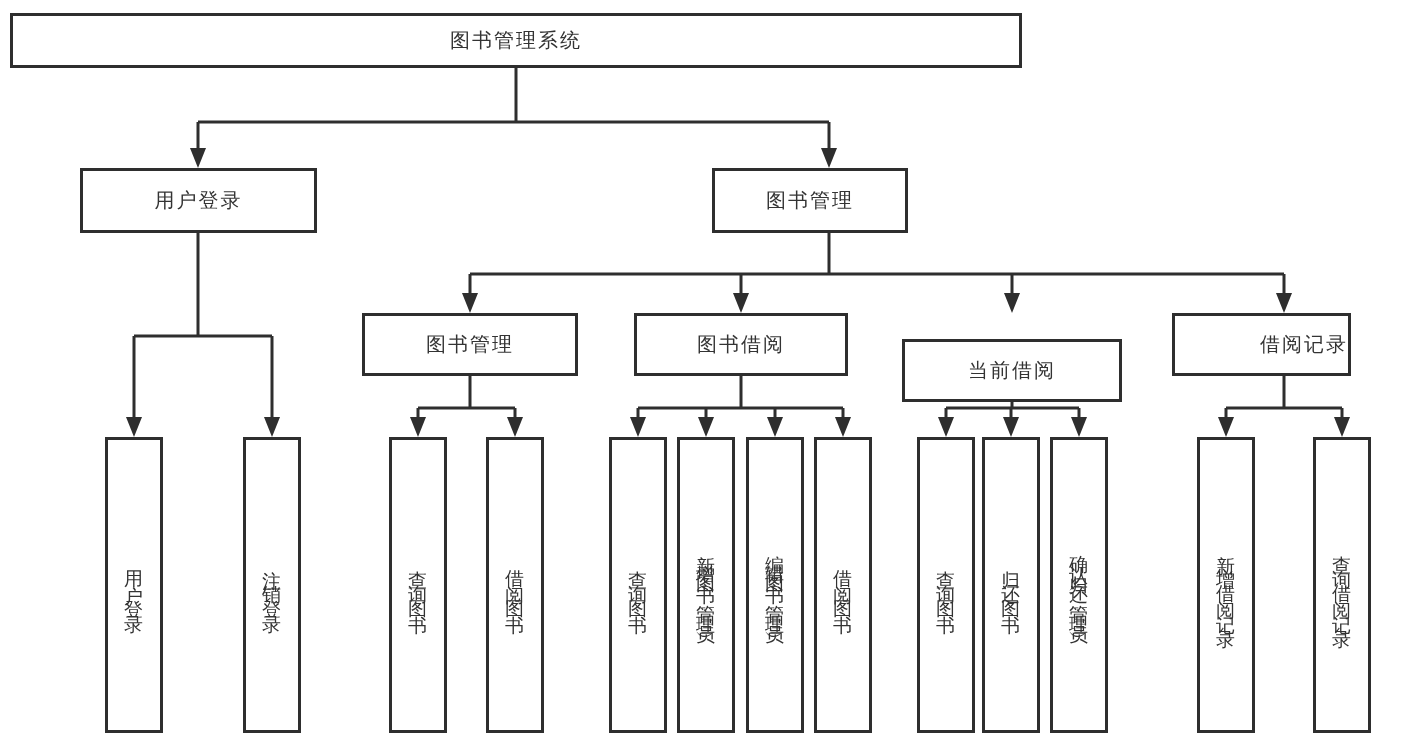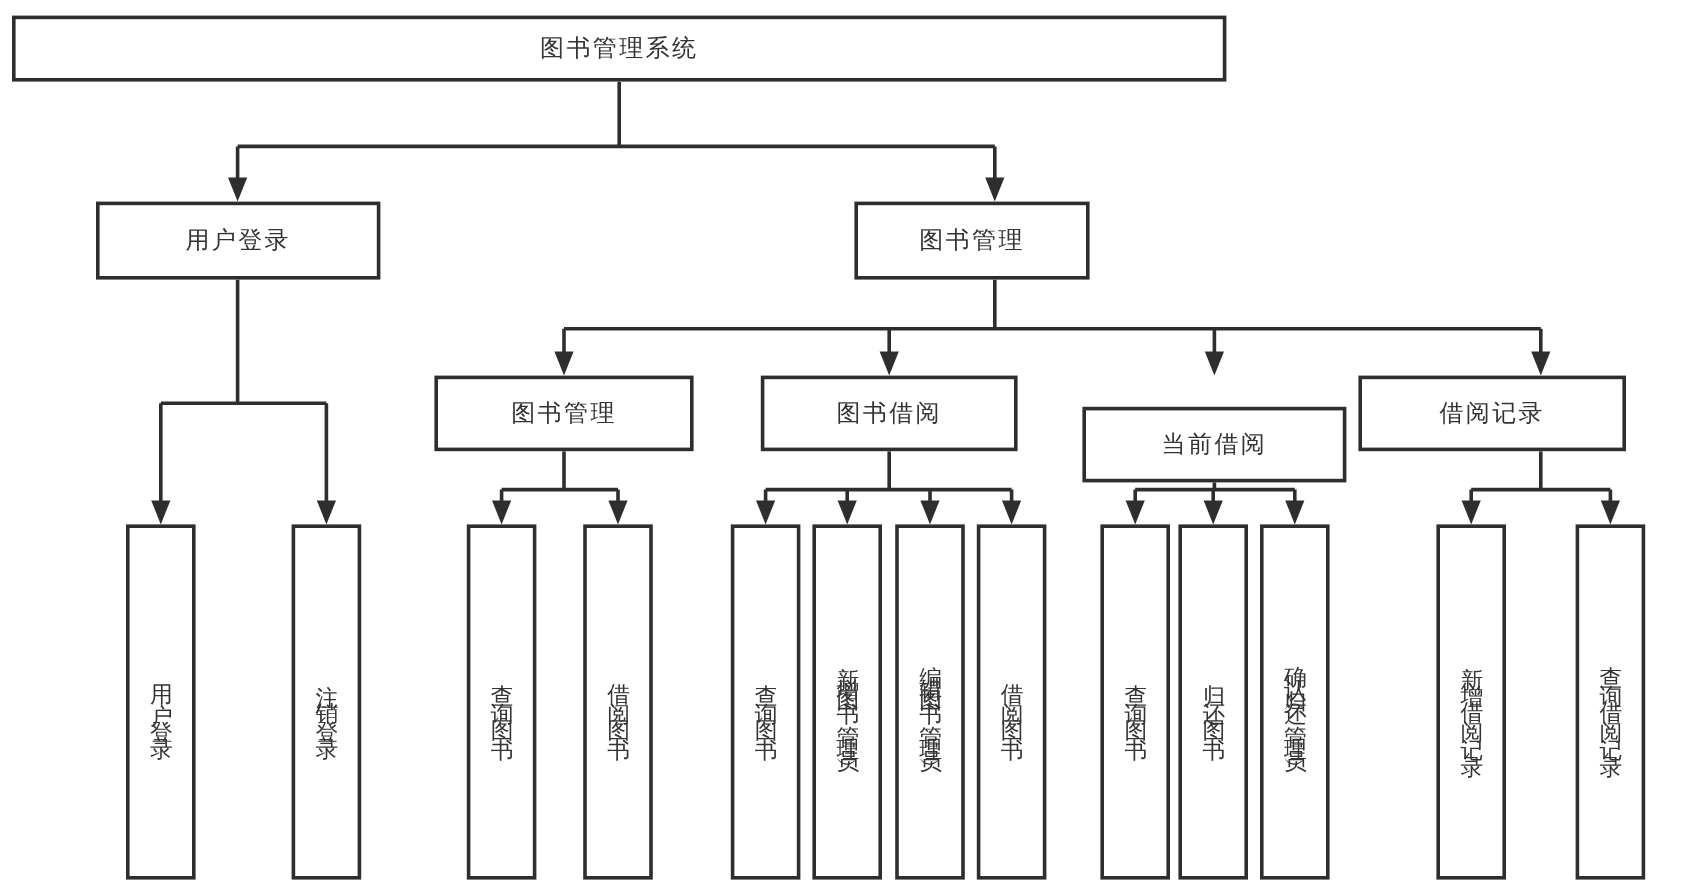--- a/index.html
+++ b/index.html
@@ -105,21 +105,21 @@
 
   <div class="node" style="left:362px; top:313px; width:216px; height:63px;">
     <span>图书管理</span>
   </div>
   <div class="node" style="left:634px; top:313px; width:214px; height:63px;">
     <span>图书借阅</span>
   </div>
   <div class="node" style="left:902px; top:313px; width:220px; height:63px;margin-top:26px;">
     <span>当前借阅</span>
   </div>
-  <div class="node" style="left:1132px; top:313px; width:223px; height:63px;">
+  <div class="node" style="left:1172px; top:313px; width:179px; height:63px;justify-content:flex-end;">
     <span>借阅记录</span>
   </div>
 
   <div class="node vnode" style="left:105px; top:437px; width:58px; height:296px;">
     <span class="vtext">用户登录</span>
   </div>
   <div class="node vnode" style="left:243px; top:437px; width:58px; height:296px;">
     <span class="vtext">注销登录</span>
   </div>
 

